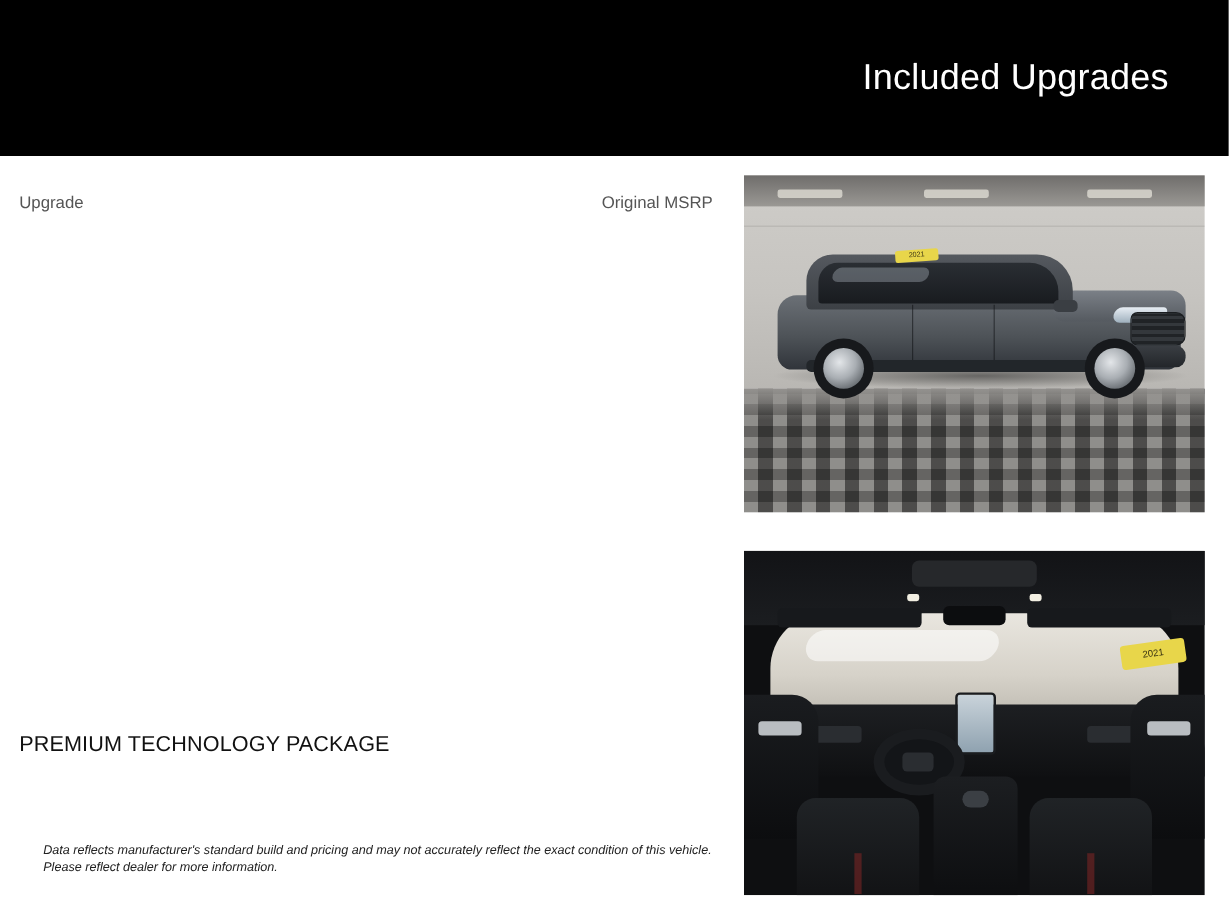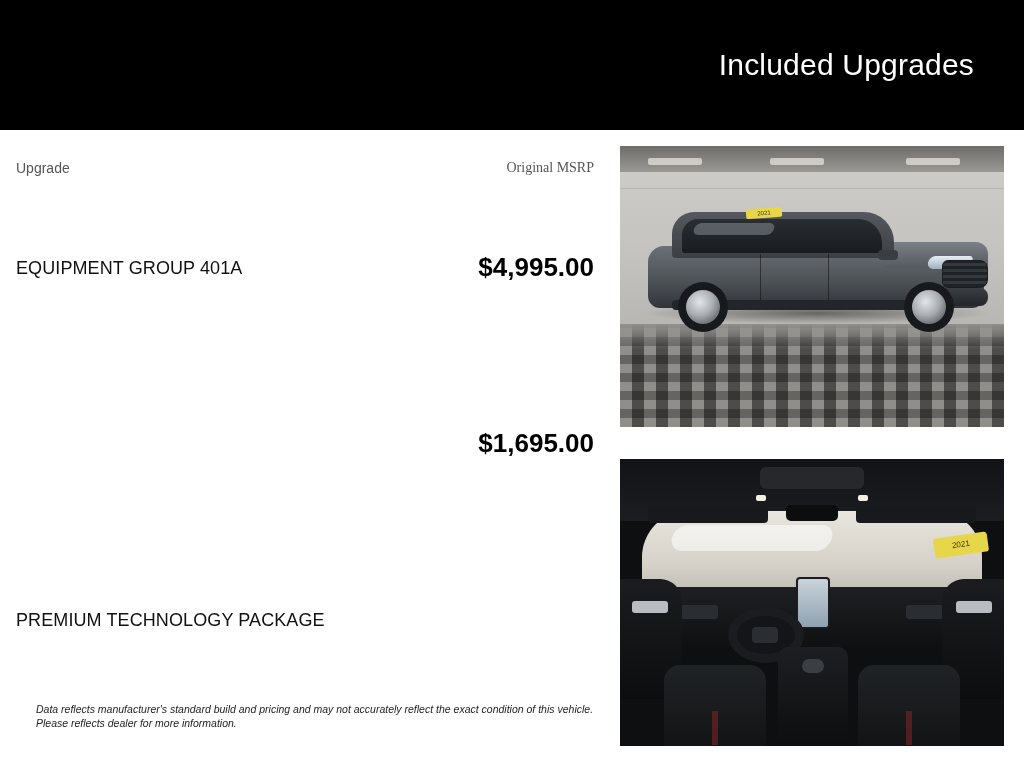--- a/index.html
+++ b/index.html
@@ -62,21 +62,20 @@
     top: 0;
     font-size: 14px;
     color: #555555;
   }
   .col-head-msrp {
     position: absolute;
     right: 26px;
     top: 0;
     font-size: 14px;
     color: #555555;
-    font-family: Liberation Serif, serif;
   }
 
   .row {
     position: absolute;
     left: 0;
     width: 620px;
     height: 26px;
   }
   .row-label {
     position: absolute;
@@ -374,36 +373,31 @@
     <div class="header-title">Included Upgrades</div>
   </div>
 
   <div class="content">
 
     <div class="col-headers">
       <div class="col-head-upgrade">Upgrade</div>
       <div class="col-head-msrp">Original MSRP</div>
     </div>
 
-    <div class="row row-1">
-      <div class="row-label">EQUIPMENT GROUP 401A</div>
-      <div class="row-price">$4,995.00</div>
-    </div>
 
     <div class="row row-2">
-      <div class="row-price">$1,695.00</div>
     </div>
 
     <div class="row row-3">
       <div class="row-label">PREMIUM TECHNOLOGY PACKAGE</div>
     </div>
 
     <div class="disclaimer">
       <div>Data reflects manufacturer's standard build and pricing and may not accurately reflect the exact condition of this vehicle.</div>
-      <div>Please reflects dealer for more information.</div>
+      <div>Please reflect dealer for more information.</div>
     </div>
   </div>
 
   <div class="photos">
 
     <div class="photo photo-exterior">
       <div class="ext-wall"></div>
       <div class="ext-wall-seam"></div>
       <div class="ext-ceiling"></div>
       <div class="ext-light l1"></div>

